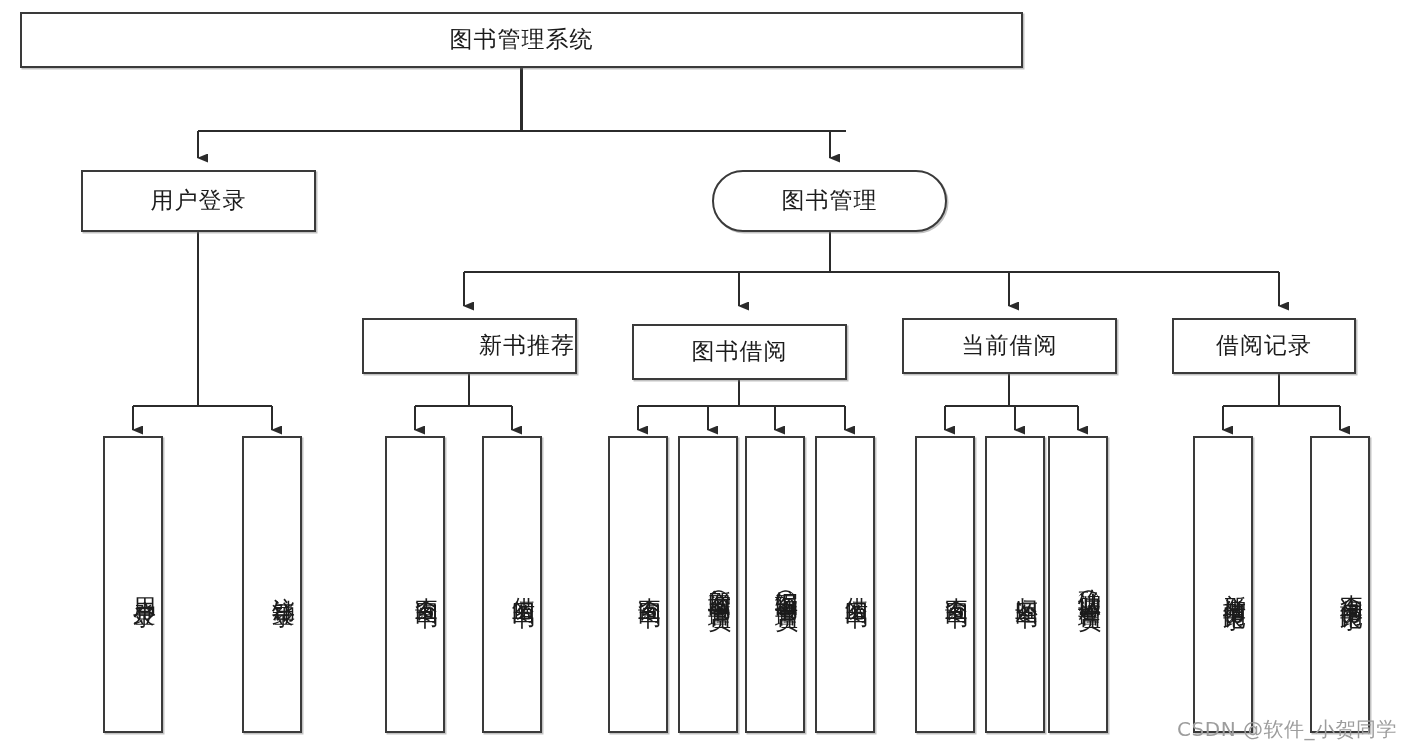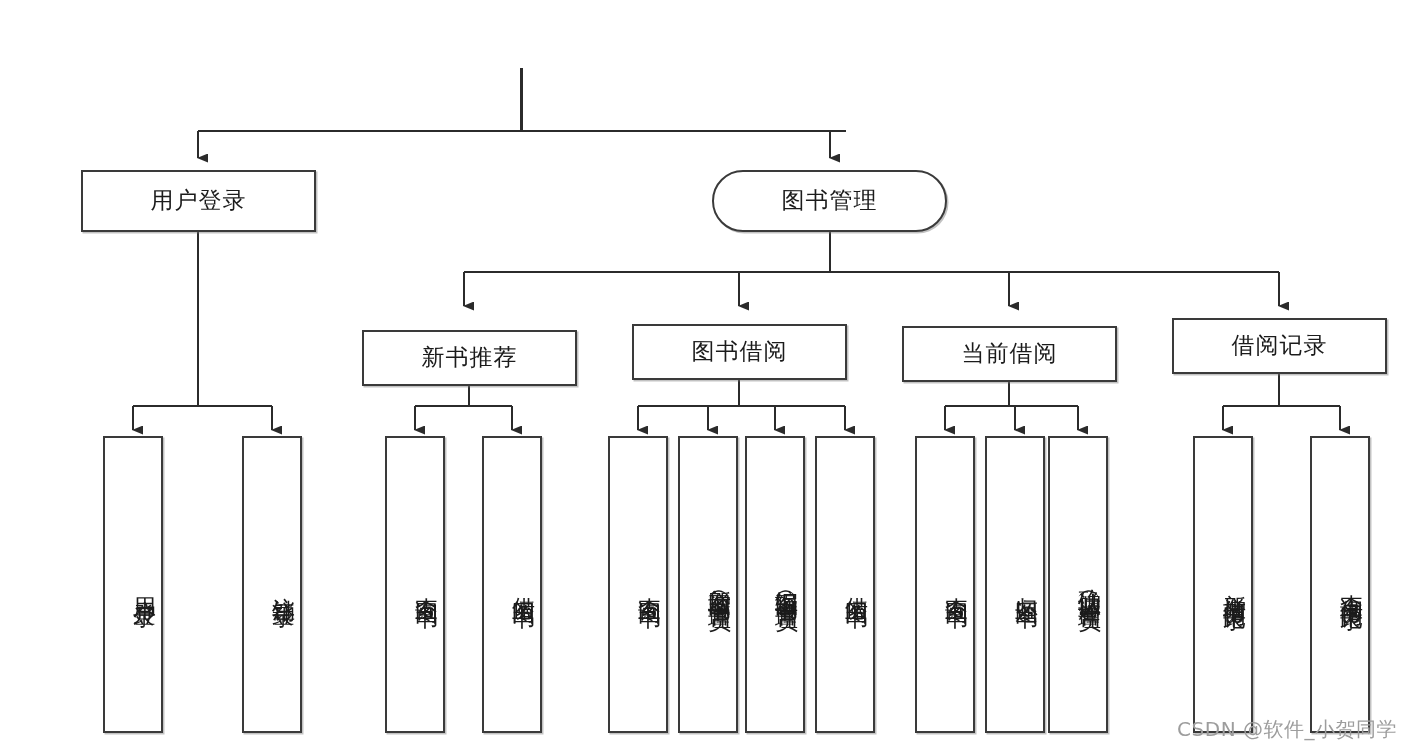--- a/index.html
+++ b/index.html
@@ -114,38 +114,41 @@
       <path d="M 1015,406 L 1015,430" marker-end="url(#arrowhead)"></path>
       <path d="M 1078,406 L 1078,430" marker-end="url(#arrowhead)"></path>
 
       <path d="M 1279,374 L 1279,406"></path>
       <path d="M 1223,406 L 1340,406"></path>
       <path d="M 1223,406 L 1223,430" marker-end="url(#arrowhead)"></path>
       <path d="M 1340,406 L 1340,430" marker-end="url(#arrowhead)"></path>
     </g>
   </svg>
 
+  <div class="node horiz" style="left:20px; top:12px; width:1003px; height:56px;">
+    <span>图书管理系统</span>
+  </div>
 
   <div class="node horiz" style="left:81px; top:170px; width:235px; height:62px;">
     <span>用户登录</span>
   </div>
   <div class="node horiz" style="left:712px; top:170px; width:235px; height:62px;border-radius:31px;">
     <span>图书管理</span>
   </div>
 
-  <div class="node horiz" style="left:362px; top:330px; width:215px; height:56px;">
+  <div class="node horiz" style="left:362px; top:318px; width:215px; height:56px;justify-content:flex-end;">
     <span>新书推荐</span>
   </div>
   <div class="node horiz" style="left:632px; top:324px; width:215px; height:56px;">
     <span>图书借阅</span>
   </div>
-  <div class="node horiz" style="left:902px; top:318px; width:215px; height:56px;margin-top:8px;">
+  <div class="node horiz" style="left:902px; top:318px; width:215px; height:56px;">
     <span>当前借阅</span>
   </div>
-  <div class="node horiz" style="left:1172px; top:318px; width:215px; height:56px;">
+  <div class="node horiz" style="left:1172px; top:318px; width:184px; height:56px;">
     <span>借阅记录</span>
   </div>
 
   <div class="node vert" style="left:103px; top:436px; width:60px; height:297px;">
     <span class="vlabel">用户登录</span>
   </div>
   <div class="node vert" style="left:242px; top:436px; width:60px; height:297px;">
     <span class="vlabel">注销登录</span>
   </div>
 

